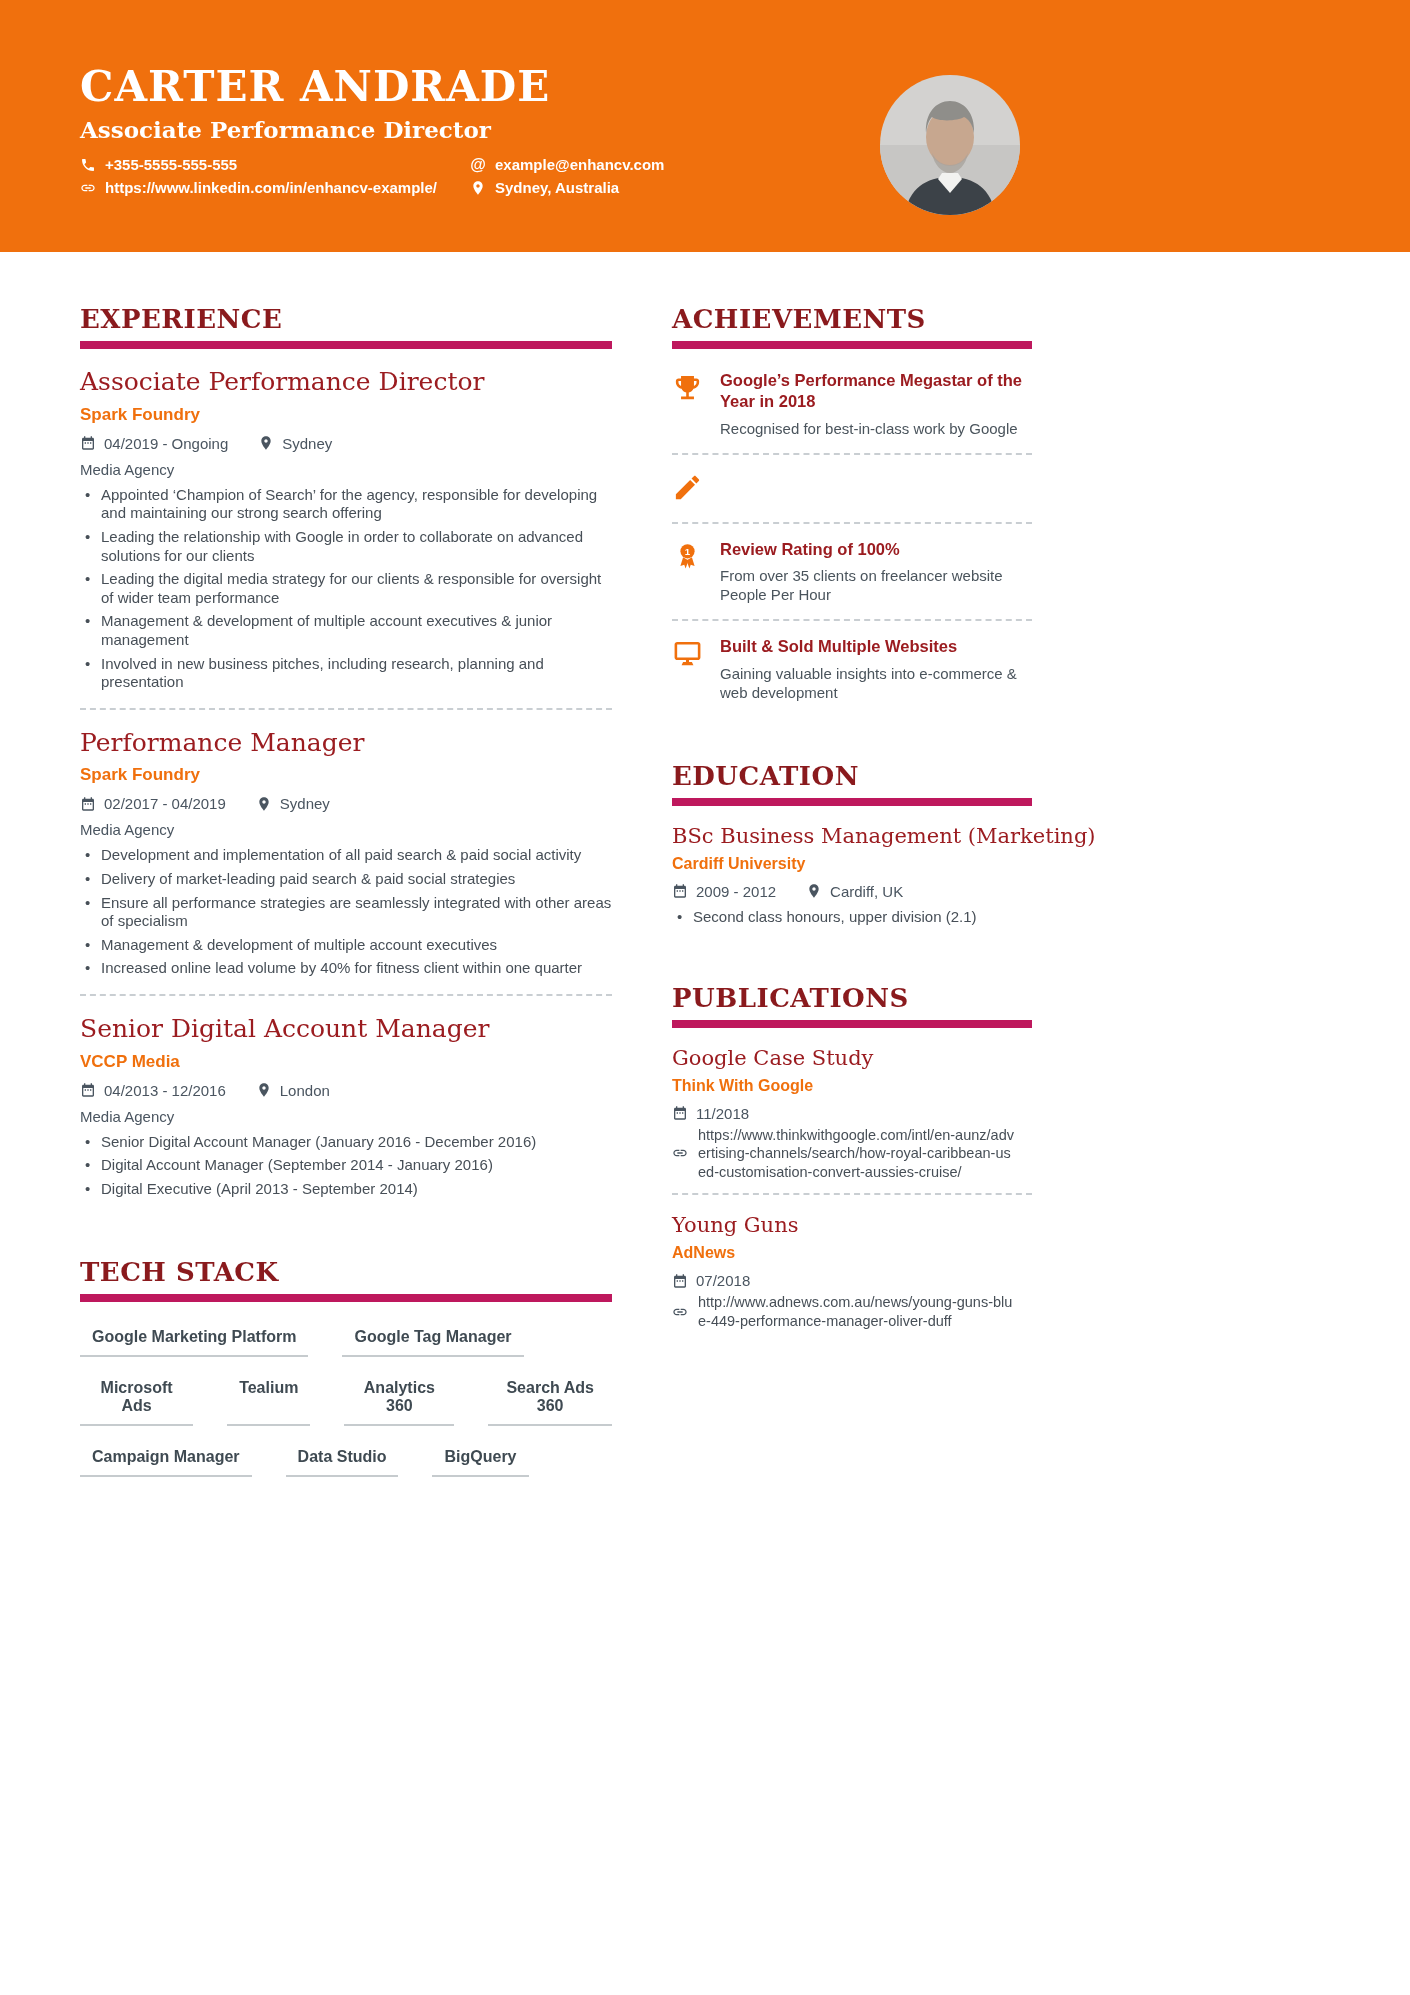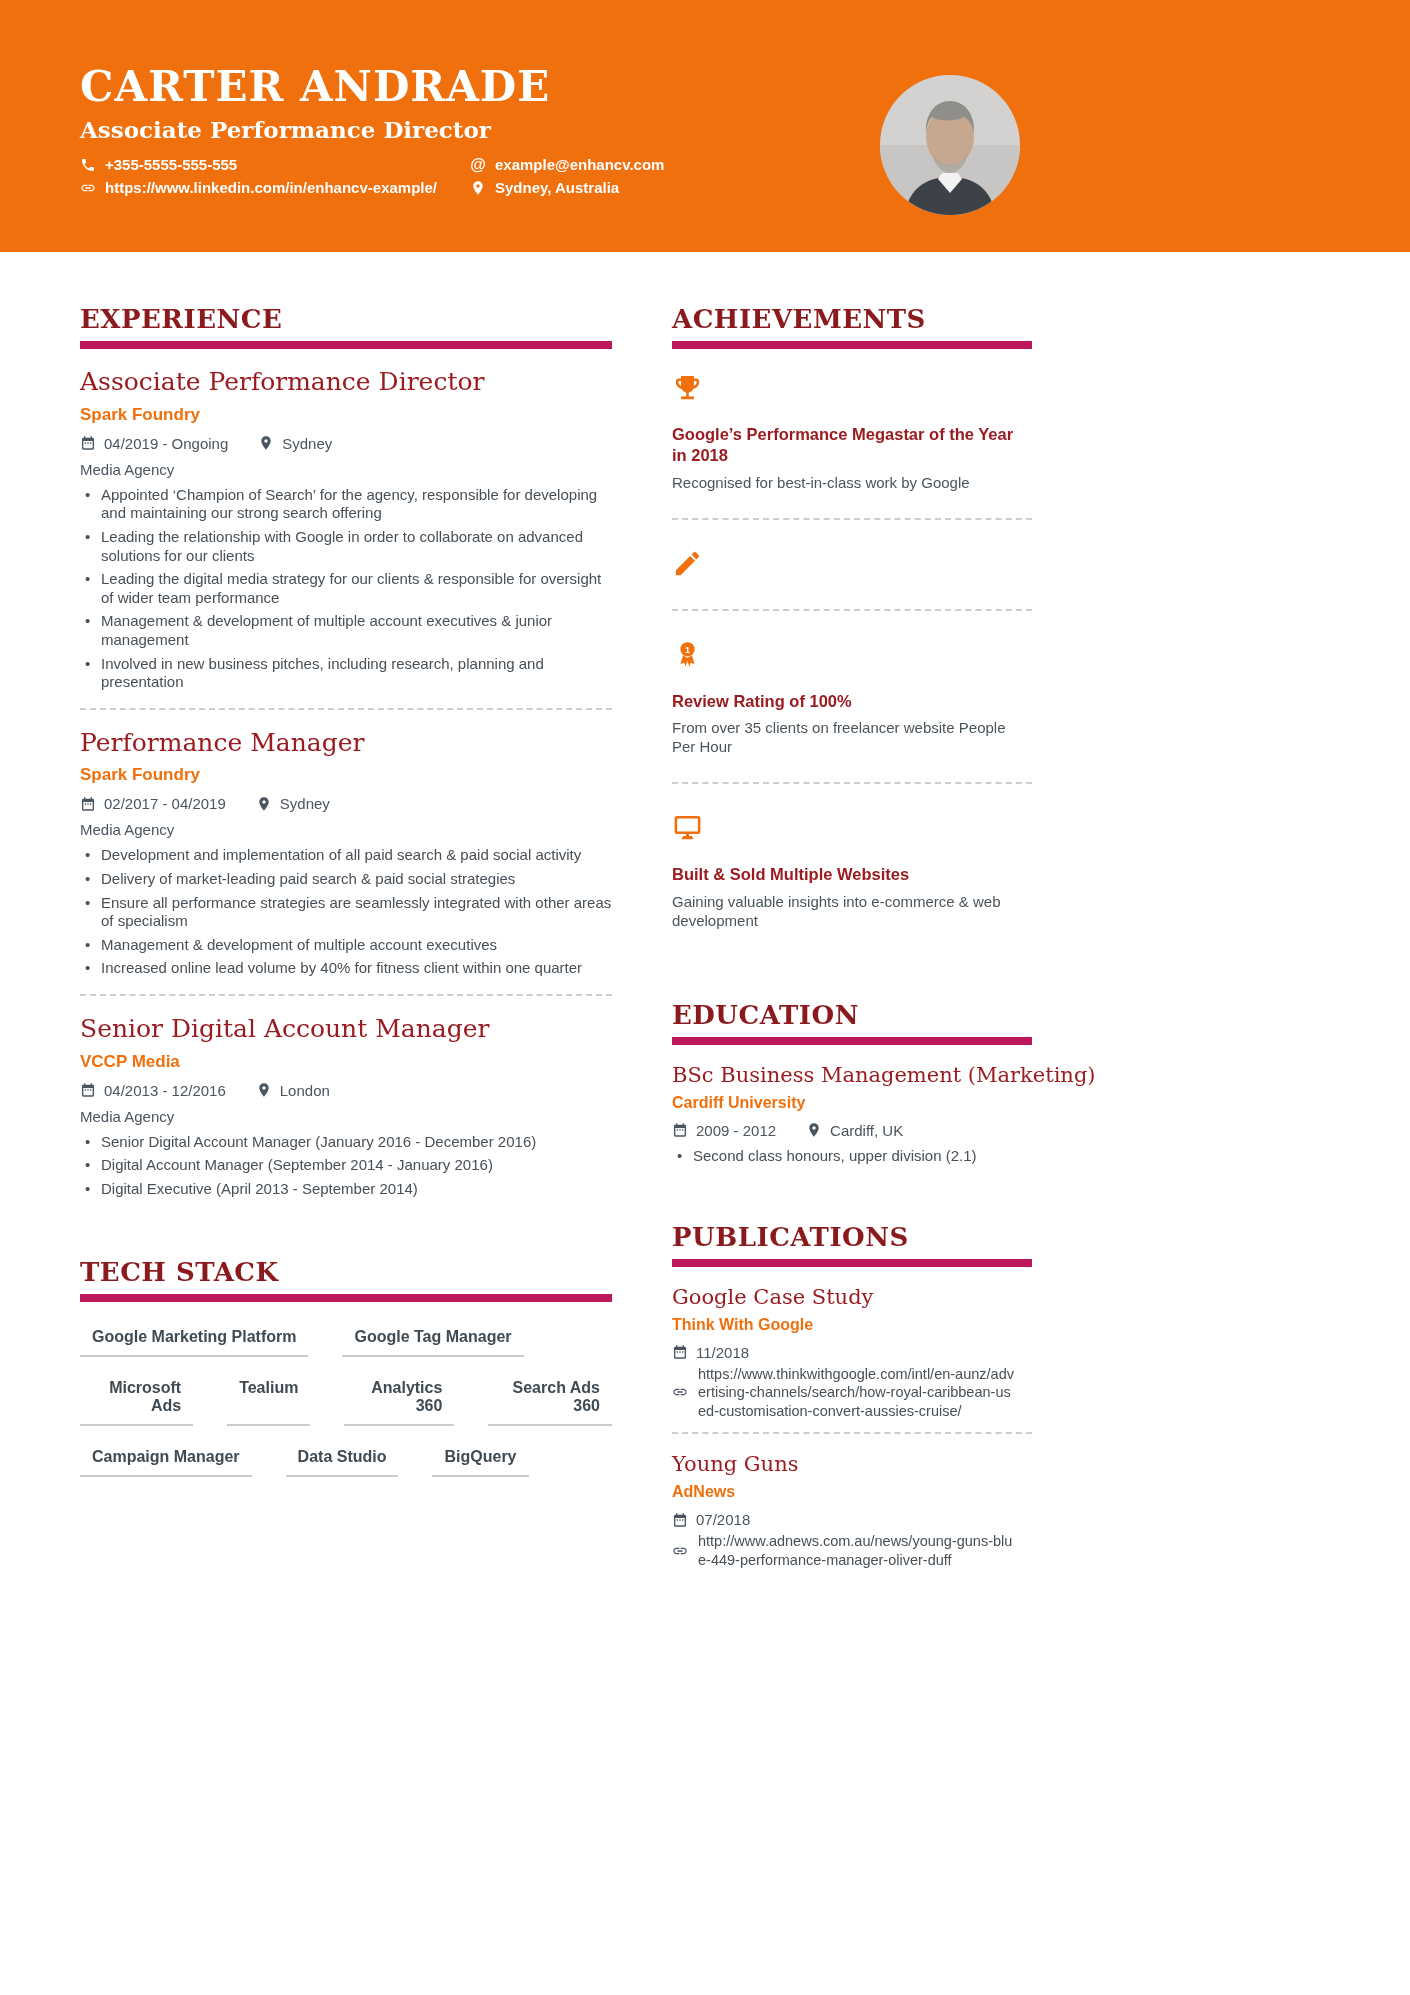--- a/index.html
+++ b/index.html
@@ -35,24 +35,24 @@
   .micon { width:16px; height:16px; fill:#4A5560; flex:0 0 16px; }
   .dept { color:#4A5560; font-size:15px; margin-top:9px; }
   ul.bullets { list-style:none; margin-top:8px; }
   .bullets li { position:relative; padding-left:21px; font-size:15px; color:#474F57; line-height:1.24; margin-top:5px; }
   .bullets li::before { content:"\2022"; position:absolute; left:5px; color:#474F57; }
 
   
   .stack-sec { margin-top:42px; }
   .stack-rows { margin-top:26px; }
   .stack-row { display:flex; gap:34px; margin-bottom:22px; }
-  .stack-item { font-size:16px; font-weight:bold; color:#3F4A52; border-bottom:2px solid #C6CBCE; padding:0 12px 9px; text-align:right; }
-
-  
-  .ach { display:flex; gap:17px; padding:26px 0;flex-direction:column; }
+  .stack-item { font-size:16px; font-weight:bold; color:#3F4A52; border-bottom:2px solid #C6CBCE; padding:0 12px 9px; text-align:center; }
+
+  
+  .ach { display:flex; gap:17px; padding:15px 0; }
   .ach-first { padding-top:21px; }
   .ach + .ach { border-top:2px dashed #C9CED2; }
   .ach-icon { flex:0 0 31px; width:31px; padding-top:2px; }
   .ach-icon svg { width:31px; height:31px; fill:#F0700D; }
   .ach-body { flex:1; }
   .ach-title { font-size:16.5px; font-weight:bold; color:#9B1C20; line-height:1.3; }
   .ach-desc { font-size:15px; color:#4A545C; line-height:1.27; margin-top:6px; }
 
   
   .sub-sec { margin-top:44px; }

